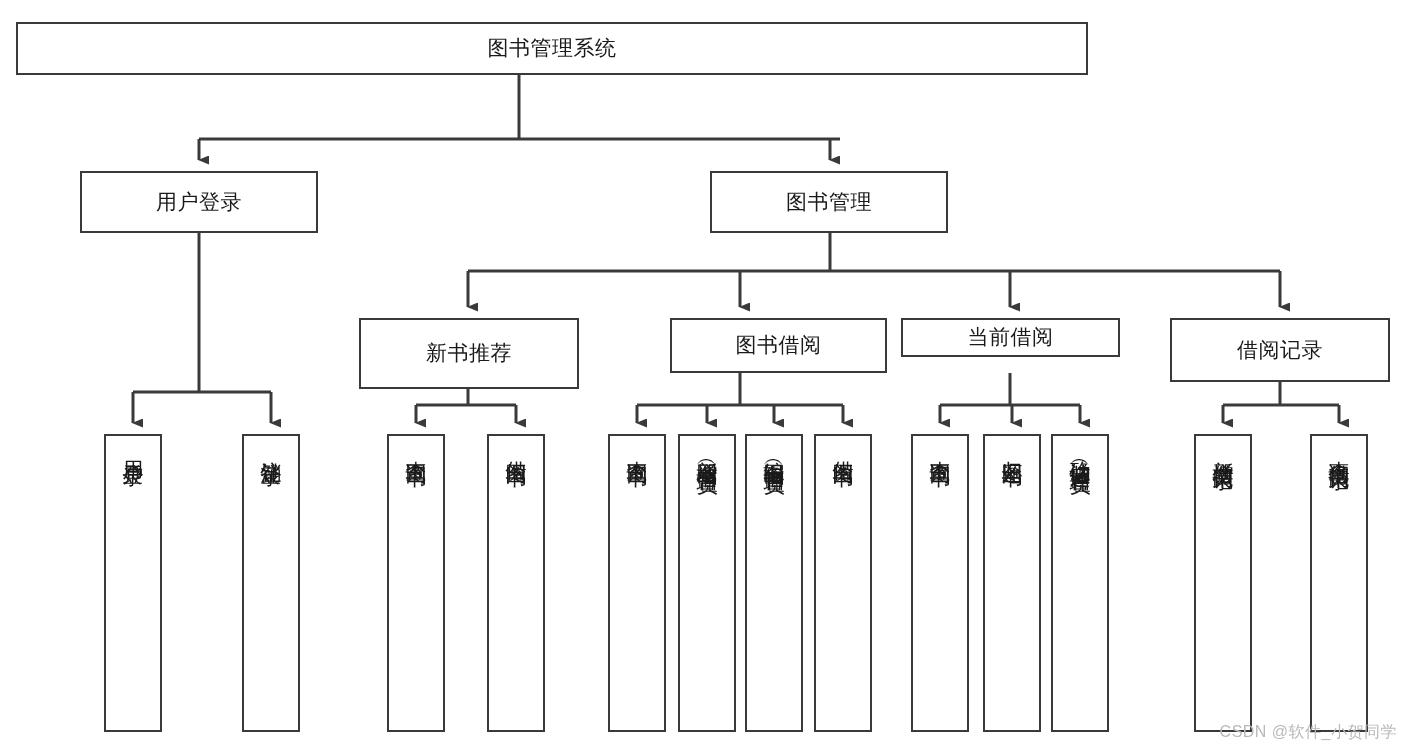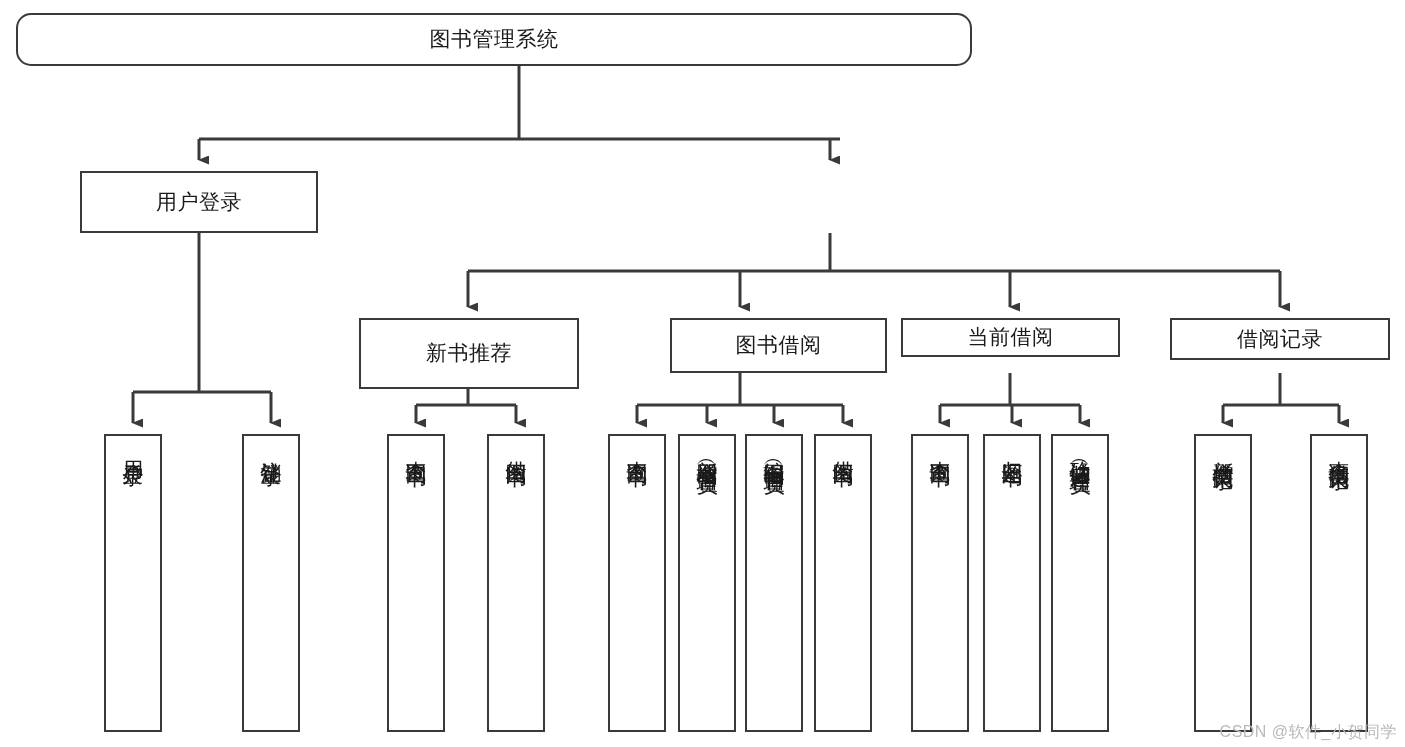--- a/index.html
+++ b/index.html
@@ -113,38 +113,41 @@
       <path d="M 1012,405 L 1012,423" marker-end="url(#arrowhead)"></path>
       <path d="M 1080,405 L 1080,423" marker-end="url(#arrowhead)"></path>
 
       <path d="M 1280,373 L 1280,405"></path>
       <path d="M 1223,405 L 1339,405"></path>
       <path d="M 1223,405 L 1223,423" marker-end="url(#arrowhead)"></path>
       <path d="M 1339,405 L 1339,423" marker-end="url(#arrowhead)"></path>
     </g>
   </svg>
 
-  <div class="node horiz" style="left:16px; top:13px; width:956px; height:53px;border-radius:15px;">
+  <div class="node horiz" style="left:16px; top:22px; width:1072px; height:53px;">
     <span>图书管理系统</span>
   </div>
 
   <div class="node horiz" style="left:80px; top:171px; width:238px; height:62px;">
     <span>用户登录</span>
+  </div>
+  <div class="node horiz" style="left:710px; top:171px; width:238px; height:62px;">
+    <span>图书管理</span>
   </div>
 
   <div class="node horiz" style="left:359px; top:318px; width:220px; height:71px;">
     <span>新书推荐</span>
   </div>
   <div class="node horiz" style="left:632px; top:318px; width:217px; height:55px;margin-left:38px;">
     <span>图书借阅</span>
   </div>
   <div class="node horiz" style="left:901px; top:318px; width:219px; height:39px;">
     <span>当前借阅</span>
   </div>
-  <div class="node horiz" style="left:1170px; top:318px; width:220px; height:42px;">
+  <div class="node horiz" style="left:1170px; top:318px; width:220px; height:64px;">
     <span>借阅记录</span>
   </div>
 
   <div class="node vert" style="left:104px; top:434px; width:58px; height:298px;">
     <span class="vtext">用户登录</span>
   </div>
   <div class="node vert" style="left:242px; top:434px; width:58px; height:298px;">
     <span class="vtext">注销登录</span>
   </div>
   <div class="node vert" style="left:387px; top:434px; width:58px; height:298px;">

